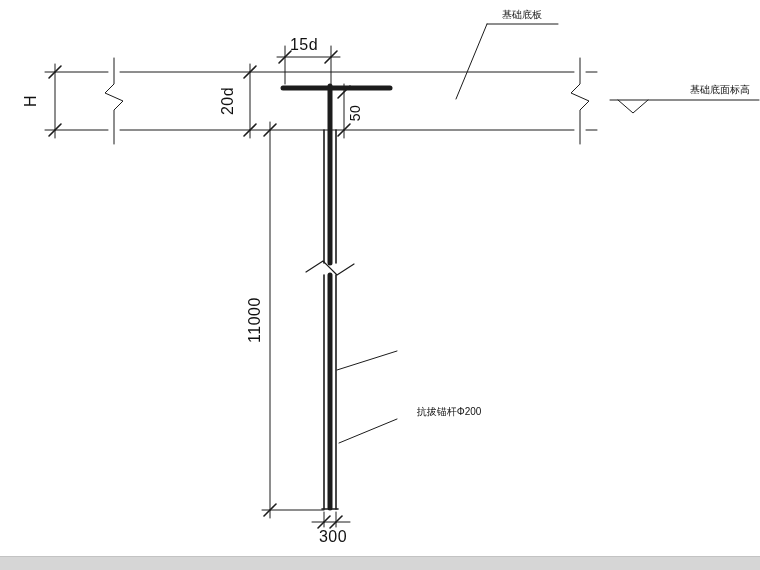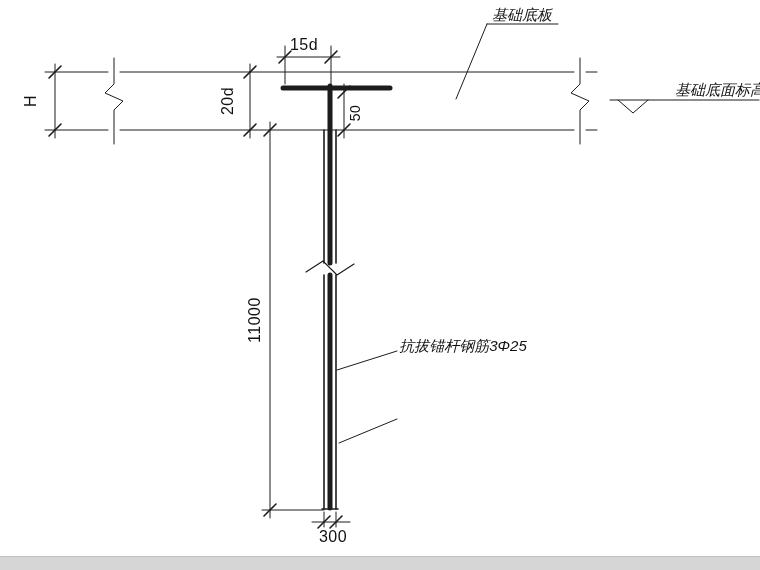--- a/index.html
+++ b/index.html
@@ -13,21 +13,21 @@
   svg{position:absolute;left:0;top:0;}
   .t{
     position:absolute;
     color:#111;
     white-space:nowrap;
     transform:translate(-50%,-50%);
     font-family:"Liberation Sans","DejaVu Sans",sans-serif;
   }
   .rot{transform:translate(-50%,-50%) rotate(-90deg);}
   .dim{font-size:16px;letter-spacing:0.5px;}
-  .cjk{font-size:15px;font-style:italic;}
+  .cjk{font-size:10px;}
   .footer-bar{
     position:absolute;left:0;top:556px;width:760px;height:14px;
     background:#d6d6d6;border-top:1px solid #c3c3c3;
   }
 </style>
 </head>
 <body>
 
 <div id="stage">
 
@@ -127,19 +127,19 @@
   <div class="t dim" style="left:304px;top:45px;">15d</div>
 
   <div class="t dim rot" style="left:228px;top:101px;">20d</div>
 
   <div class="t dim rot" style="left:31px;top:101px;">H</div>
 
   <div class="t dim rot" style="left:355px;top:113px;font-size:14px;">50</div>
 
   <div class="t dim rot" style="left:255px;top:320px;">11000</div>
 
-  <div class="t cjk" style="left:463px;top:346px;">抗拔锚杆钢筋3Φ25</div>
 
+  <div class="t cjk" style="left:449px;top:412px;">抗拔锚杆Φ200</div>
 
   <div class="t dim" style="left:333px;top:537px;">300</div>
 
   <div class="footer-bar"></div>
 </div>
 
 </body></html>

